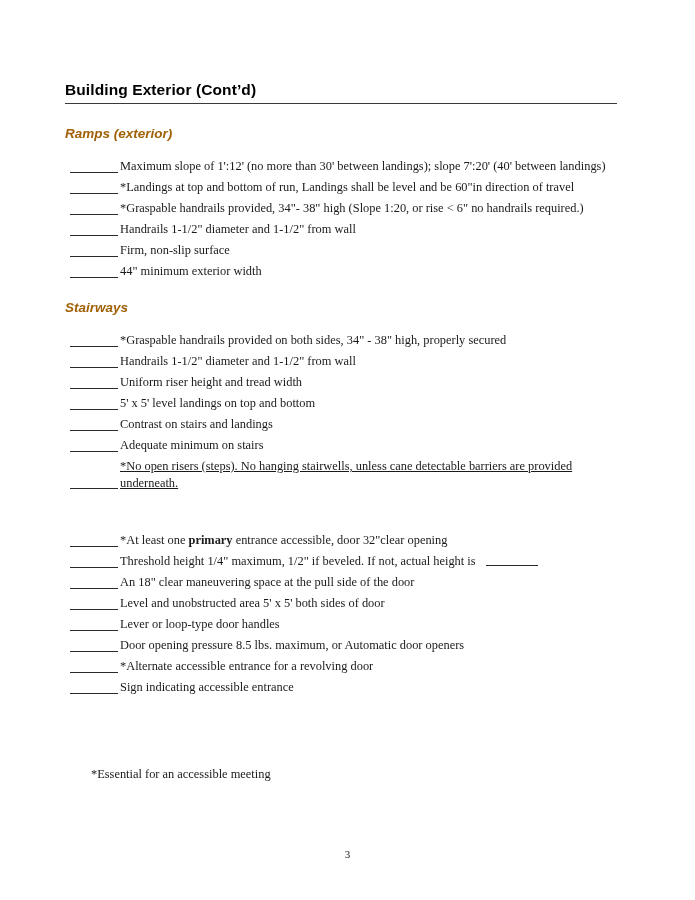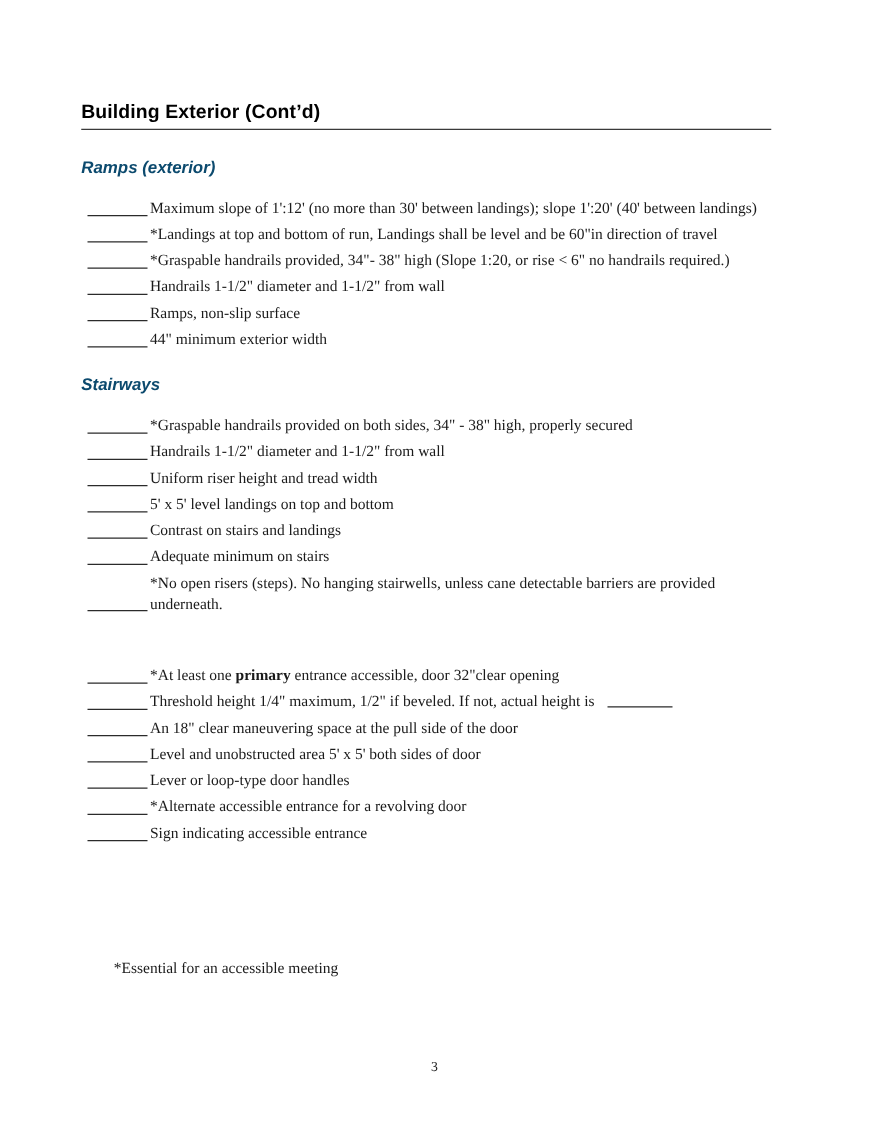--- a/index.html
+++ b/index.html
@@ -34,21 +34,21 @@
     position: absolute;
     left: 65px;
     width: 560px;
   }
   .section-heading {
     font-family: "Liberation Sans", "DejaVu Sans", sans-serif;
     font-weight: bold;
     font-style: italic;
     font-size: 13.5px;
     line-height: 16px;
-    color: #0c4a6e;
+    color: #a16207;
     margin: 0 0 14px 0;
   }
   .items {
     margin: 0;
     padding: 0;
     list-style: none;
   }
   .item {
     position: relative;
     min-height: 21px;
@@ -63,20 +63,21 @@
     left: 5px;
     width: 48px;
     bottom: 4px;
     border-bottom: 1.1px solid #2b2b2b;
     height: 0;
   }
   .item.two-line {
     line-height: 17px;
     padding-top: 2px;
     padding-bottom: 2px;
+    text-decoration: underline;
   }
   .item.two-line .blank {
     bottom: 5px;
   }
   .item-text {
     display: block;
   }
   .inline-blank {
     display: inline-block;
     width: 52px;
@@ -111,37 +112,37 @@
 
 <div class="page">
 
   <div class="page-title">Building Exterior (Cont’d)</div>
 
   <div class="section" style="top:126px;">
     <div class="section-heading">Ramps (exterior)</div>
     <ul class="items">
       <li class="item">
         <span class="blank"></span>
-        <span class="item-text">Maximum slope of 1':12' (no more than 30' between landings); slope 1':20' (40' between landings)</span>
+        <span class="item-text">Maximum slope of 1':12' (no more than 30' between landings); slope 7':20' (40' between landings)</span>
       </li>
       <li class="item">
         <span class="blank"></span>
         <span class="item-text">*Landings at top and bottom of run, Landings shall be level and be 60"in direction of travel</span>
       </li>
       <li class="item">
         <span class="blank"></span>
         <span class="item-text">*Graspable handrails provided, 34"- 38" high (Slope 1:20, or rise &lt; 6" no handrails required.)</span>
       </li>
       <li class="item">
         <span class="blank"></span>
         <span class="item-text">Handrails 1-1/2" diameter and 1-1/2" from wall</span>
       </li>
       <li class="item">
         <span class="blank"></span>
-        <span class="item-text">Ramps, non-slip surface</span>
+        <span class="item-text">Firm, non-slip surface</span>
       </li>
       <li class="item">
         <span class="blank"></span>
         <span class="item-text">44" minimum exterior width</span>
       </li>
     </ul>
   </div>
 
   <div class="section" style="top:300px;">
     <div class="section-heading">Stairways</div>
@@ -194,20 +195,24 @@
       <li class="item">
         <span class="blank"></span>
         <span class="item-text">Level and unobstructed area 5' x 5' both sides of door</span>
       </li>
       <li class="item">
         <span class="blank"></span>
         <span class="item-text">Lever or loop-type door handles</span>
       </li>
       <li class="item">
         <span class="blank"></span>
+        <span class="item-text">Door opening pressure 8.5 lbs. maximum, or Automatic door openers</span>
+      </li>
+      <li class="item">
+        <span class="blank"></span>
         <span class="item-text">*Alternate accessible entrance for a revolving door</span>
       </li>
       <li class="item">
         <span class="blank"></span>
         <span class="item-text">Sign indicating accessible entrance</span>
       </li>
     </ul>
   </div>
 
   <div class="footnote">*Essential for an accessible meeting</div>

